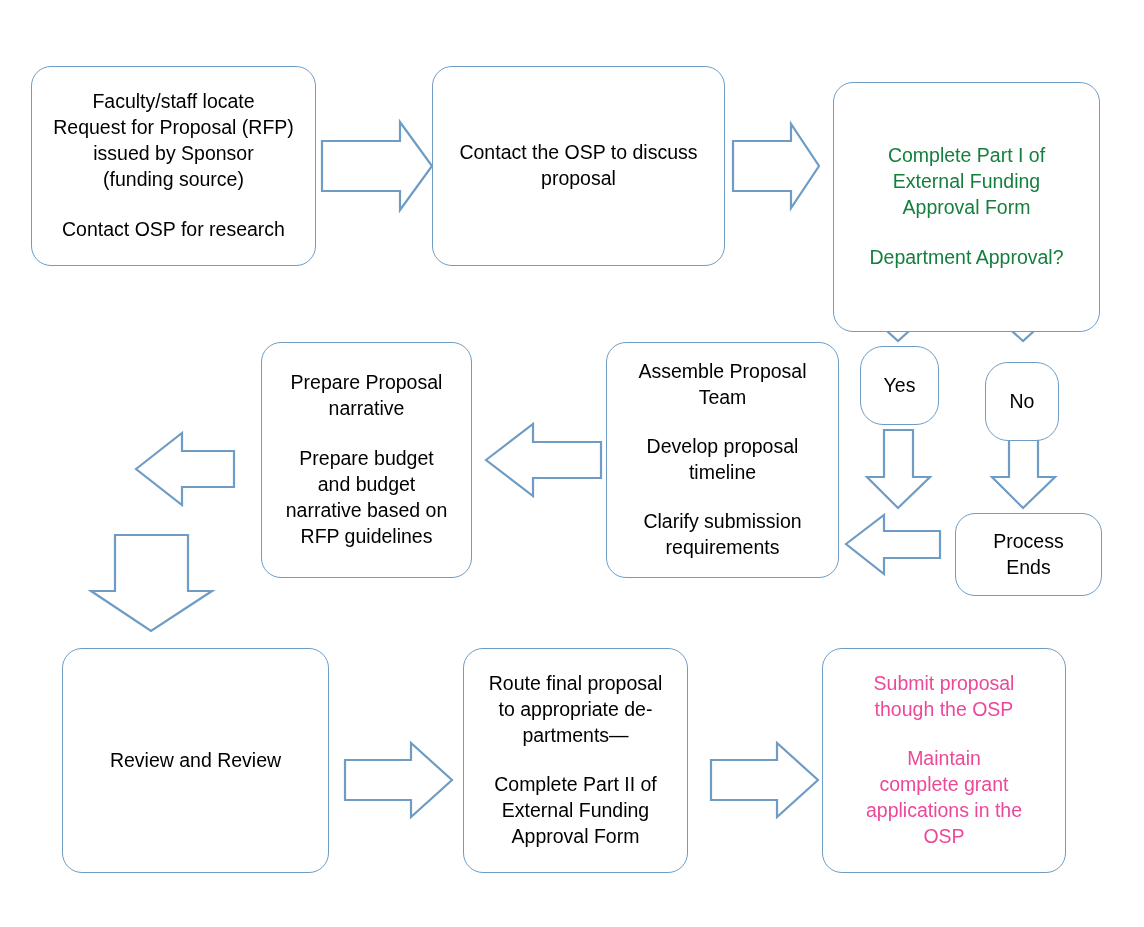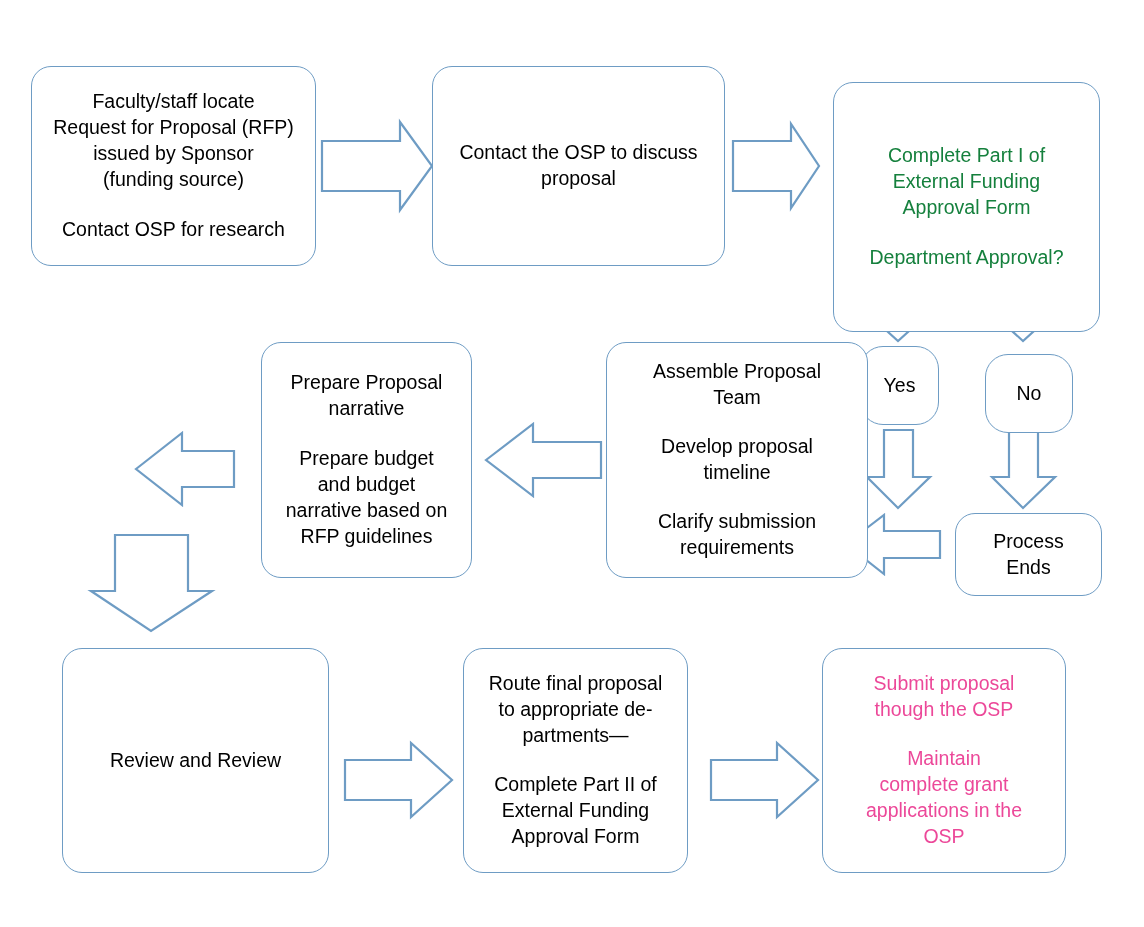--- a/index.html
+++ b/index.html
@@ -102,29 +102,29 @@
 
   <div class="node" style="left: 833px; top: 66px; width: 267px; height: 250px; border-color: rgb(110, 156, 196); color: #15803d; margin-top: 16px;">
     <p class="para">Complete Part I of<br>External Funding<br>Approval Form</p>
     <p class="para">Department Approval?</p>
   </div>
 
   <div class="node small" style="left: 860px; top: 346px; width: 79px; height: 79px; border-color: rgb(110, 156, 196); color: rgb(0, 0, 0);">
     <p class="para">Yes</p>
   </div>
 
-  <div class="node small" style="left: 985px; top: 354px; width: 88px; height: 79px; border-color: rgb(110, 156, 196); color: rgb(0, 0, 0);">
+  <div class="node small" style="left: 985px; top: 362px; width: 74px; height: 79px; border-color: rgb(110, 156, 196); color: rgb(0, 0, 0);">
     <p class="para">No</p>
   </div>
 
   <div class="node" style="left: 945px; top: 513px; width: 147px; height: 83px; border-color: rgb(110, 156, 196); color: rgb(0, 0, 0); margin-left: 10px;">
     <p class="para">Process<br>Ends</p>
   </div>
 
-  <div class="node tight" style="left: 606px; top: 342px; width: 262px; height: 236px; border-color: rgb(110, 156, 196); color: rgb(0, 0, 0);">
+  <div class="node tight" style="left: 606px; top: 342px; width: 233px; height: 236px; border-color: rgb(110, 156, 196); color: rgb(0, 0, 0);">
     <p class="para">Assemble Proposal<br>Team</p>
     <p class="para">Develop proposal<br>timeline</p>
     <p class="para">Clarify submission<br>requirements</p>
   </div>
 
   <div class="node" style="left: 261px; top: 342px; width: 211px; height: 236px; border-color: rgb(110, 156, 196); color: rgb(0, 0, 0);">
     <p class="para">Prepare Proposal<br>narrative</p>
     <p class="para">Prepare budget<br>and budget<br>narrative based on<br>RFP guidelines</p>
   </div>
 

